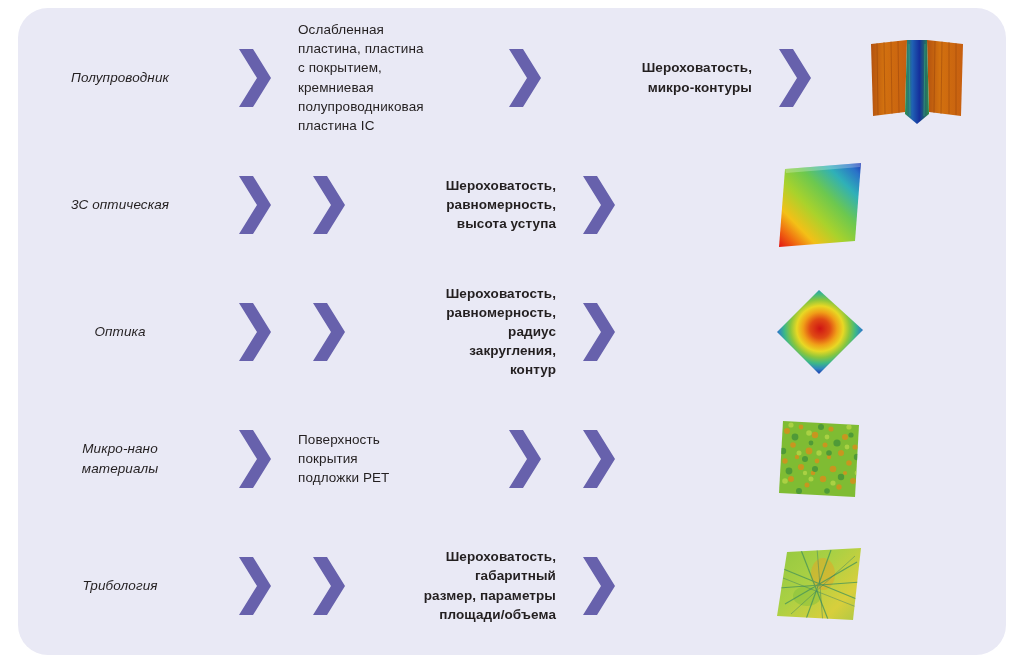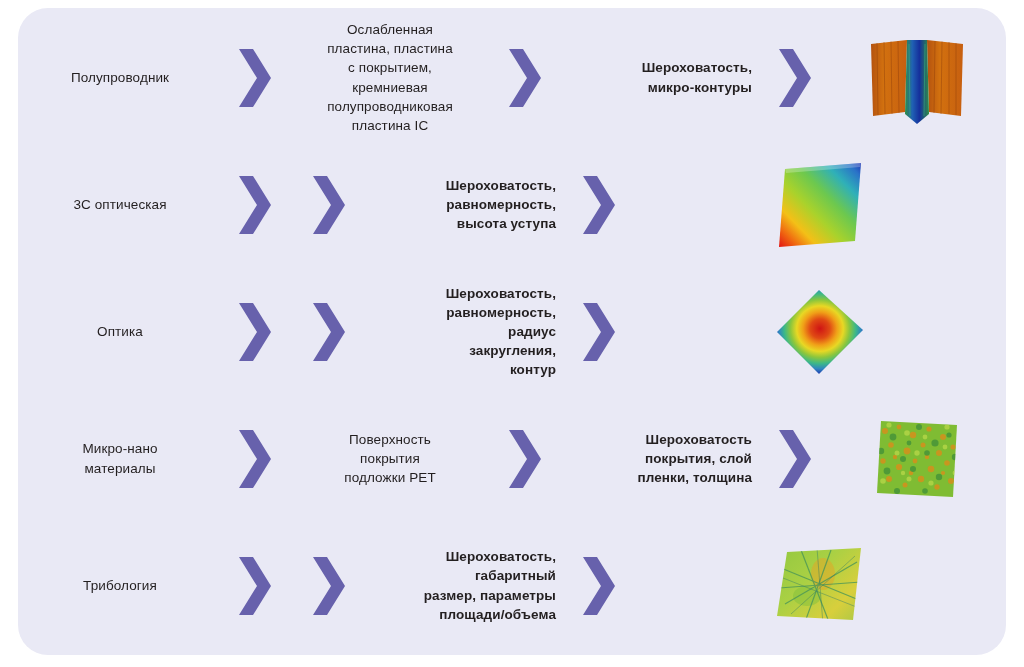--- a/index.html
+++ b/index.html
@@ -46,32 +46,32 @@
     box-sizing: border-box;
   }
 
   
   .col-category {
     width: 196px;
     flex: 0 0 196px;
     text-align: center;
     padding: 0 6px;
     box-sizing: border-box;
+    font-style: italic;
   }
   .col-arrow {
     width: 74px;
     flex: 0 0 74px;
     display: flex;
     align-items: center;
     justify-content: center;
   }
   .col-product {
     width: 196px;
     flex: 0 0 196px;
-    text-align: center;
     padding: 0 6px;
     box-sizing: border-box;
   }
   .col-measure {
     width: 196px;
     flex: 0 0 196px;
     text-align: right;
     padding: 0 6px;
     box-sizing: border-box;
     font-weight: bold;
@@ -293,25 +293,20 @@
       </div>
       <div class="col-product">
         <div class="label">Поверхность
 покрытия
 подложки PET</div>
       </div>
       <div class="col-arrow">
         <svg class="chevron" viewBox="0 0 40 58">
           <polygon points="4,0 18,0 36,29 18,58 4,58 22,29"></polygon>
         </svg>
-      </div>
-      <div class="col-measure">
-        <div class="label">Шероховатость
-покрытия, слой
-пленки, толщина</div>
       </div>
       <div class="col-arrow">
         <svg class="chevron" viewBox="0 0 40 58">
           <polygon points="4,0 18,0 36,29 18,58 4,58 22,29"></polygon>
         </svg>
       </div>
       <div class="col-image">
         <div class="thumb">
           <svg width="96" height="96" viewBox="0 0 96 96">
             <defs>

